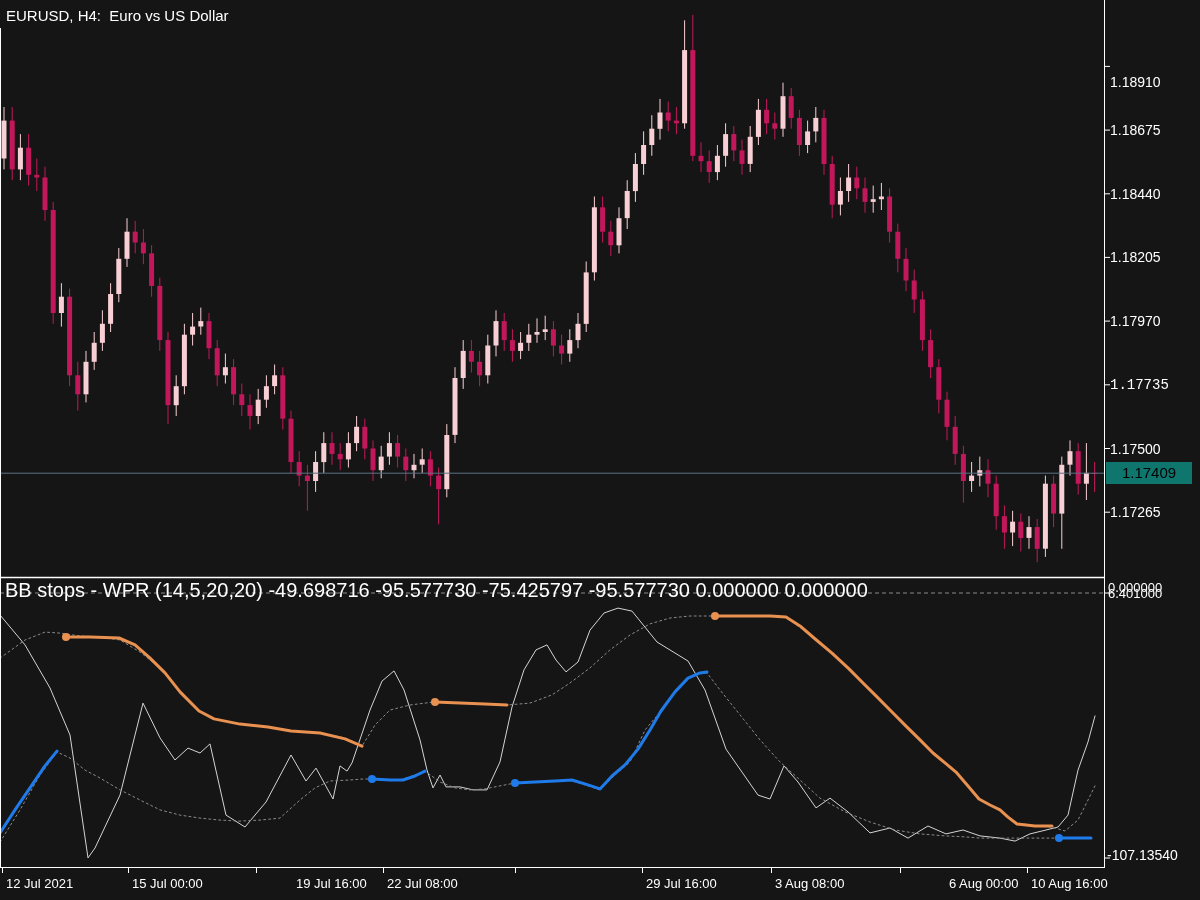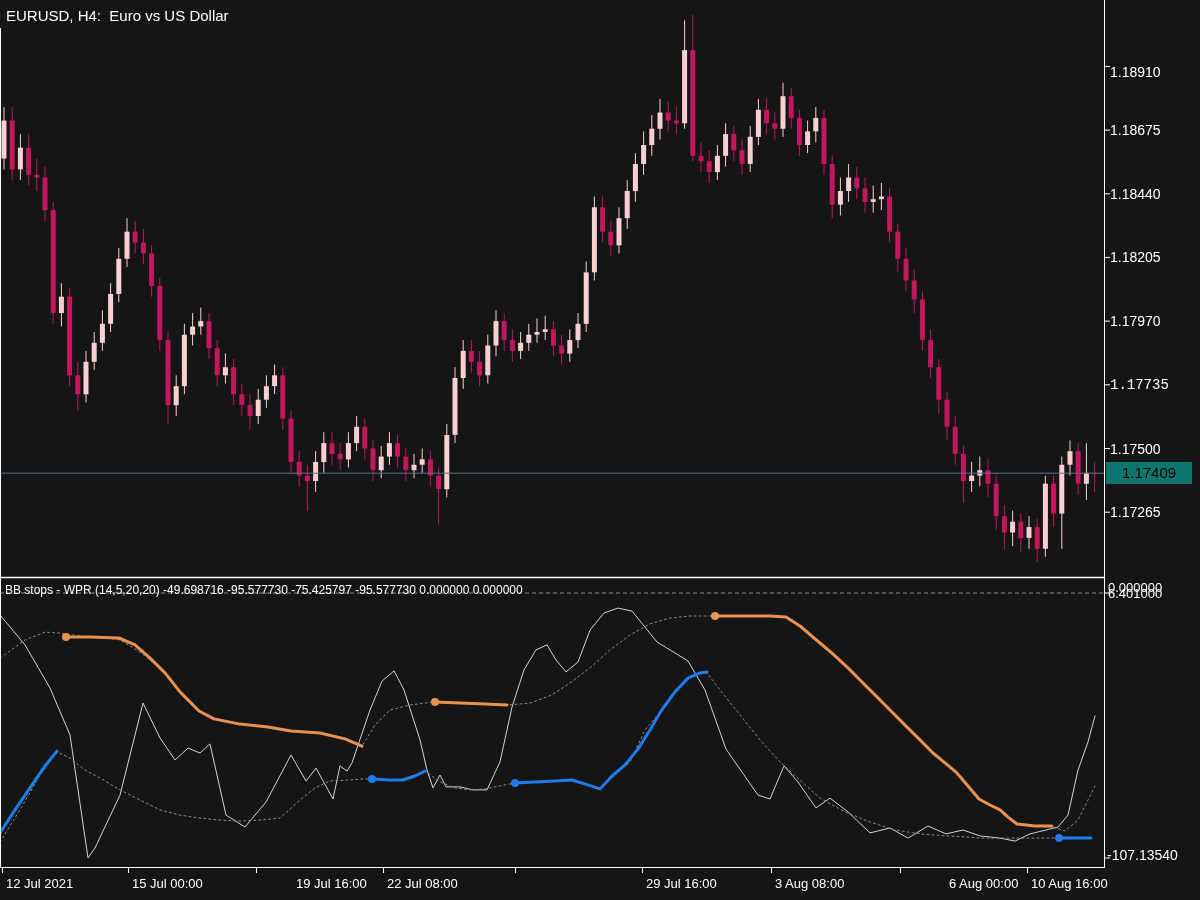--- a/index.html
+++ b/index.html
@@ -1,21 +1,21 @@
 <!DOCTYPE html>
 <html><head>
 <meta charset="utf-8">
 <style>
   html,body{margin:0;padding:0;background:#151515;width:1200px;height:900px;overflow:hidden;
     font-family:"Liberation Sans",sans-serif;}
   #stage{position:relative;width:1200px;height:648px;background:#151515;}
   #chart-svg{position:absolute;left:0;top:0;}
   .lbl{position:absolute;color:#ffffff;font-size:15px;line-height:17px;white-space:pre;}
   .title{left:6px;top:7px;font-size:15px;}
-  .ind-title{left:5px;top:582px;font-size:12px;}
+  .ind-title{left:5px;top:582px;font-size:20px;}
   .price-label{left:1110px;font-size:14px;}
   .time-label{top:875px;font-size:13px;}
   .badge{position:absolute;left:1106px;top:462px;width:86px;height:22px;
     color:#000;font-size:15px;text-align:center;line-height:22px;}
   .ind-scale{left:1108px;font-size:13px;}
   .hotzone{position:absolute;background:transparent;}
 </style>
 </head>
 <body>
 
@@ -351,21 +351,21 @@
   <div class="hotzone" style="left:0;top:868px;width:1200px;height:32px;"></div>
 
   <div class="lbl title">EURUSD, H4:  Euro vs US Dollar</div>
   <div class="lbl ind-title">BB stops - WPR (14,5,20,20) -49.698716 -95.577730 -75.425797 -95.577730 0.000000 0.000000</div>
   <div class="badge" style="background: #0f766e; color: rgb(0, 0, 0);">1.17409</div>
   <div class="lbl ind-scale" style="top:579px;">0.000000</div>
   <div class="lbl ind-scale" style="top:585px;">6.401000</div>
   <div class="lbl" style="left:1107px;top:847px;font-size:14px;">-107.13540</div>
 
   <div id="labels">
-      <div class="lbl price-label" style="left: 1110px; top: 64px;">1.18910</div>
+      <div class="lbl price-label" style="left: 1110px; top: 74px;">1.18910</div>
       <div class="lbl price-label" style="left: 1110px; top: 122px;">1.18675</div>
       <div class="lbl price-label" style="left: 1110px; top: 186px;">1.18440</div>
       <div class="lbl price-label" style="left: 1110px; top: 249px;">1.18205</div>
       <div class="lbl price-label" style="left: 1110px; top: 313px;">1.17970</div>
       <div class="lbl price-label" style="left: 1110px; top: 377px; font-family: Liberation Mono, monospace;">1.17735</div>
       <div class="lbl price-label" style="left: 1110px; top: 441px;">1.17500</div>
       <div class="lbl price-label" style="left: 1110px; top: 504px;">1.17265</div>
       <div class="lbl time-label" style="left: 6px; top: 875px;">12 Jul 2021</div>
       <div class="lbl time-label" style="left: 132px; top: 875px;">15 Jul 00:00</div>
       <div class="lbl time-label" style="left: 276px; top: 875px; margin-left: 20px;">19 Jul 16:00</div>

